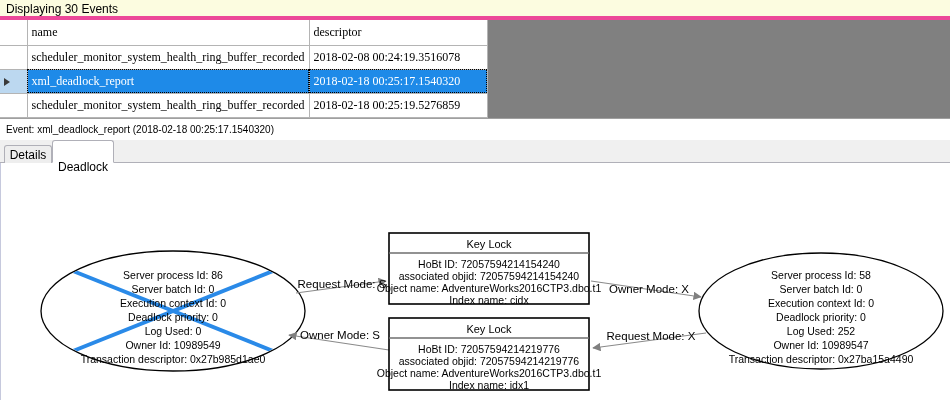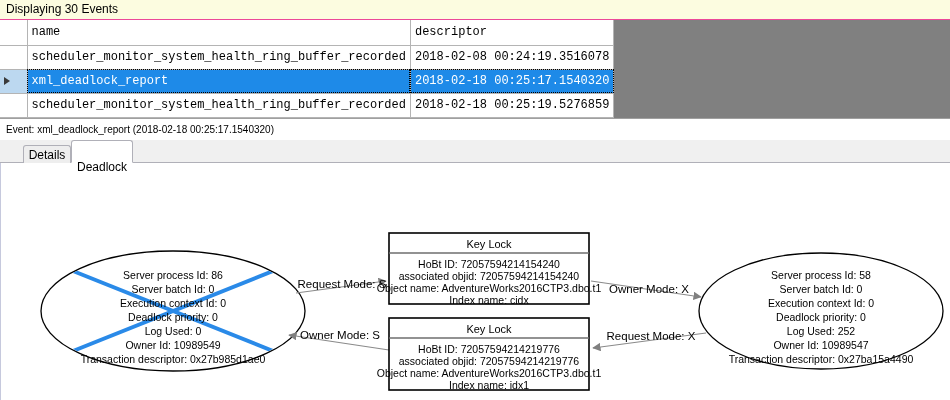--- a/index.html
+++ b/index.html
@@ -8,37 +8,37 @@
     width: 950px; height: 400px;
     overflow: hidden;
     background: #ffffff;
     font-family: "Liberation Sans", sans-serif;
   }
   #app { position: relative; width: 950px; height: 400px; background: #fff; }
 
   
   .banner {
     position: absolute; left: 0; top: 0; width: 950px; height: 20px;
-    background: #fcfce0; border-bottom: 1px solid #ec4899;
+    background: #fcfce0; border-bottom: 4px solid #ec4899;
     font-size: 12px; color: #000; line-height: 19px; padding-left: 6px;
   }
 
   
   .grid-wrap {
     position: absolute; left: 0; top: 20px; width: 950px; height: 98px;
     background: #808080; overflow: hidden;
   }
   table.grid { border-collapse: collapse; table-layout: fixed; background:#fff; }
   table.grid td, table.grid th {
     border-right: 1px solid #b4b4b4;
     border-bottom: 1px solid #b4b4b4;
     font-size: 12px; font-weight: normal; color: #000;
     padding: 0 4px; height: 24px; text-align: left;
     white-space: nowrap; overflow: hidden;
-    font-family: Liberation Mono, monospace;
+    font-family: Liberation Serif, serif;
   }
   table.grid th { height: 25px; }
   col.c-sel { width: 27px; }
   col.c-name { width: 281px; }
   col.c-ts { width: 178px; }
   .hdr { background: #ffffff; }
   td.selcell { background: #ffffff; text-align: center; padding: 0; }
   tr.sel td { background: #1e8ae8; color: #ffffff; }
   tr.sel td.selcell { background: #bcd8f0; color: #000; }
   tr.sel td.namecell, tr.sel td.tscell {
@@ -69,21 +69,20 @@
     position: absolute; left: 0; bottom: 0; width: 950px;
     border-bottom: 1px solid #b0b0b8;
   }
   .tab {
     position: absolute; bottom: 0;
     font-size: 12px; color: #000; text-align: center;
     border: 1px solid #b0b0b8; border-bottom: none;
     border-radius: 3px 3px 0 0;
     background: #eeeeee;
     line-height: 16px;
-    margin-left: 19px;
   }
   .tab.inactive { left: 4px; width: 48px; height: 18px; padding-top: 1px; }
   .tab.active {
     left: 52px; width: 62px; height: 23px; padding-top: 18px;
     background: #ffffff; border-color: #b0b0b8; z-index: 3;
     border-bottom: 1px solid #ffffff;
   }
 
   
   .canvas {

